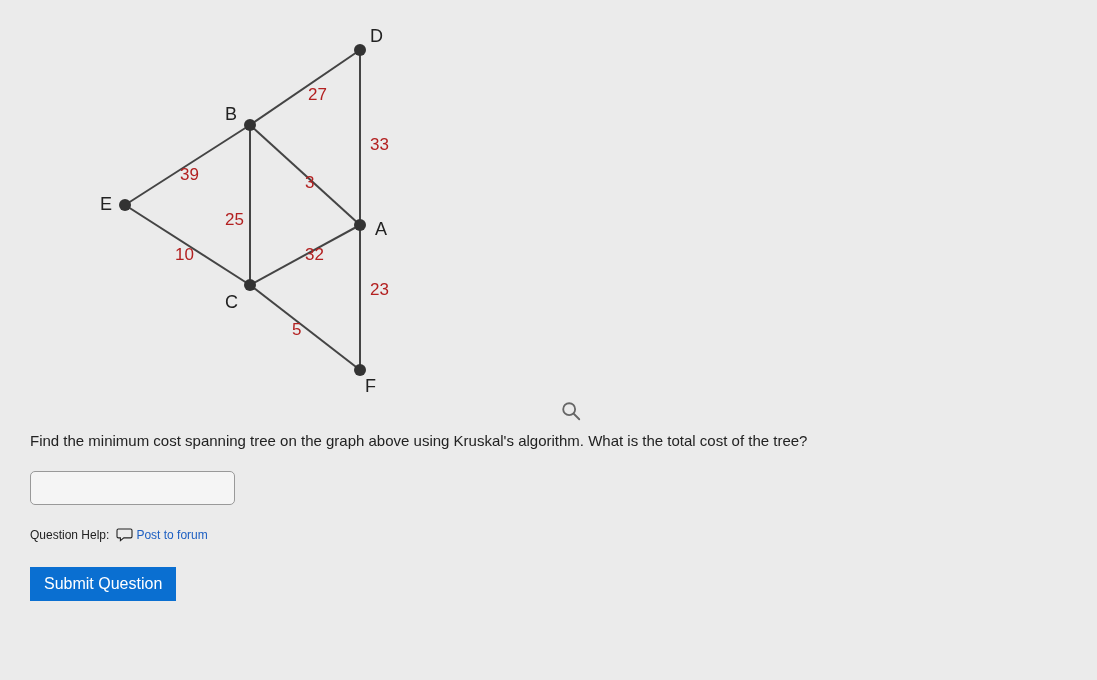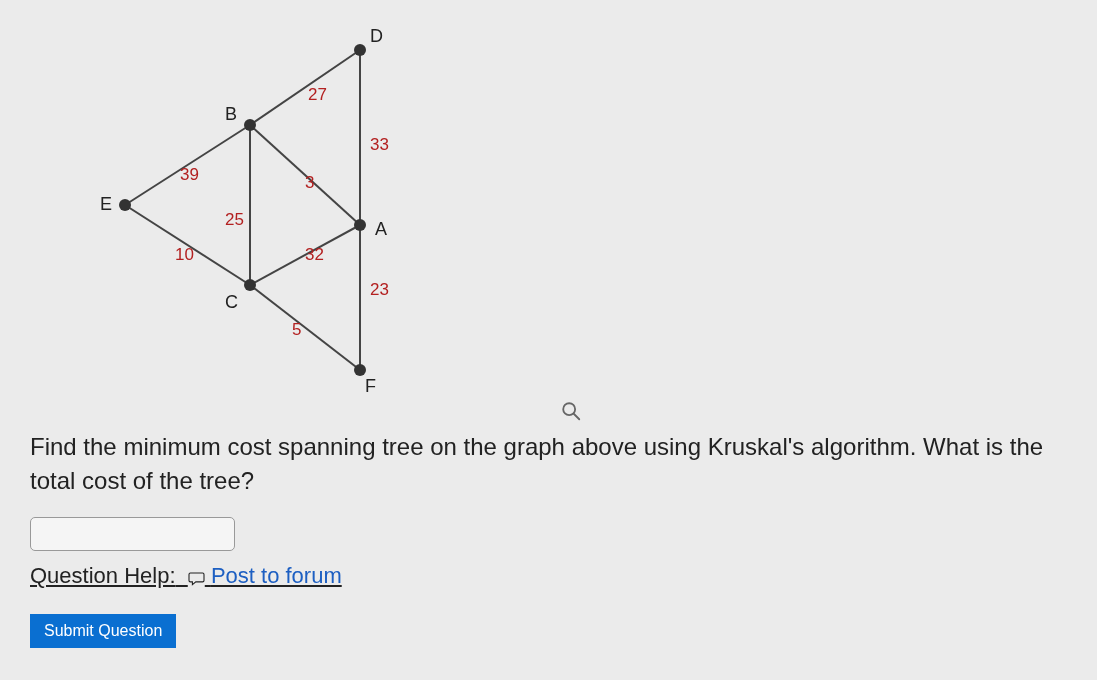--- a/index.html
+++ b/index.html
@@ -28,39 +28,38 @@
     fill: #b32020;
     font-family: Arial, sans-serif;
   }
   .magnifier {
     position: absolute;
     left: 560px;
     top: 400px;
     color: #555;
   }
   .question-text {
-    font-size: 24px;
+    font-size: 15px;
     line-height: 1.4;
     margin: 30px 0 20px 0;
     color: #222;
   }
   .answer-input {
     width: 205px;
     height: 34px;
     border: 1px solid #999;
     border-radius: 5px;
     background: #f5f5f5;
     padding: 4px 8px;
     font-size: 16px;
   }
   .help-row {
-    margin-top: 12px;
-    font-size: 22px;
+    margin-top: 22px;
+    font-size: 12px;
     color: #222;
-    text-decoration: underline;
   }
   .help-link { color: #1d5fc2; text-decoration: none; }
   .chat-icon {
     display: inline-block;
     vertical-align: -3px;
   }
   .submit-btn {
     margin-top: 22px;
     background: #0a6fd1;
     color: #fff;

